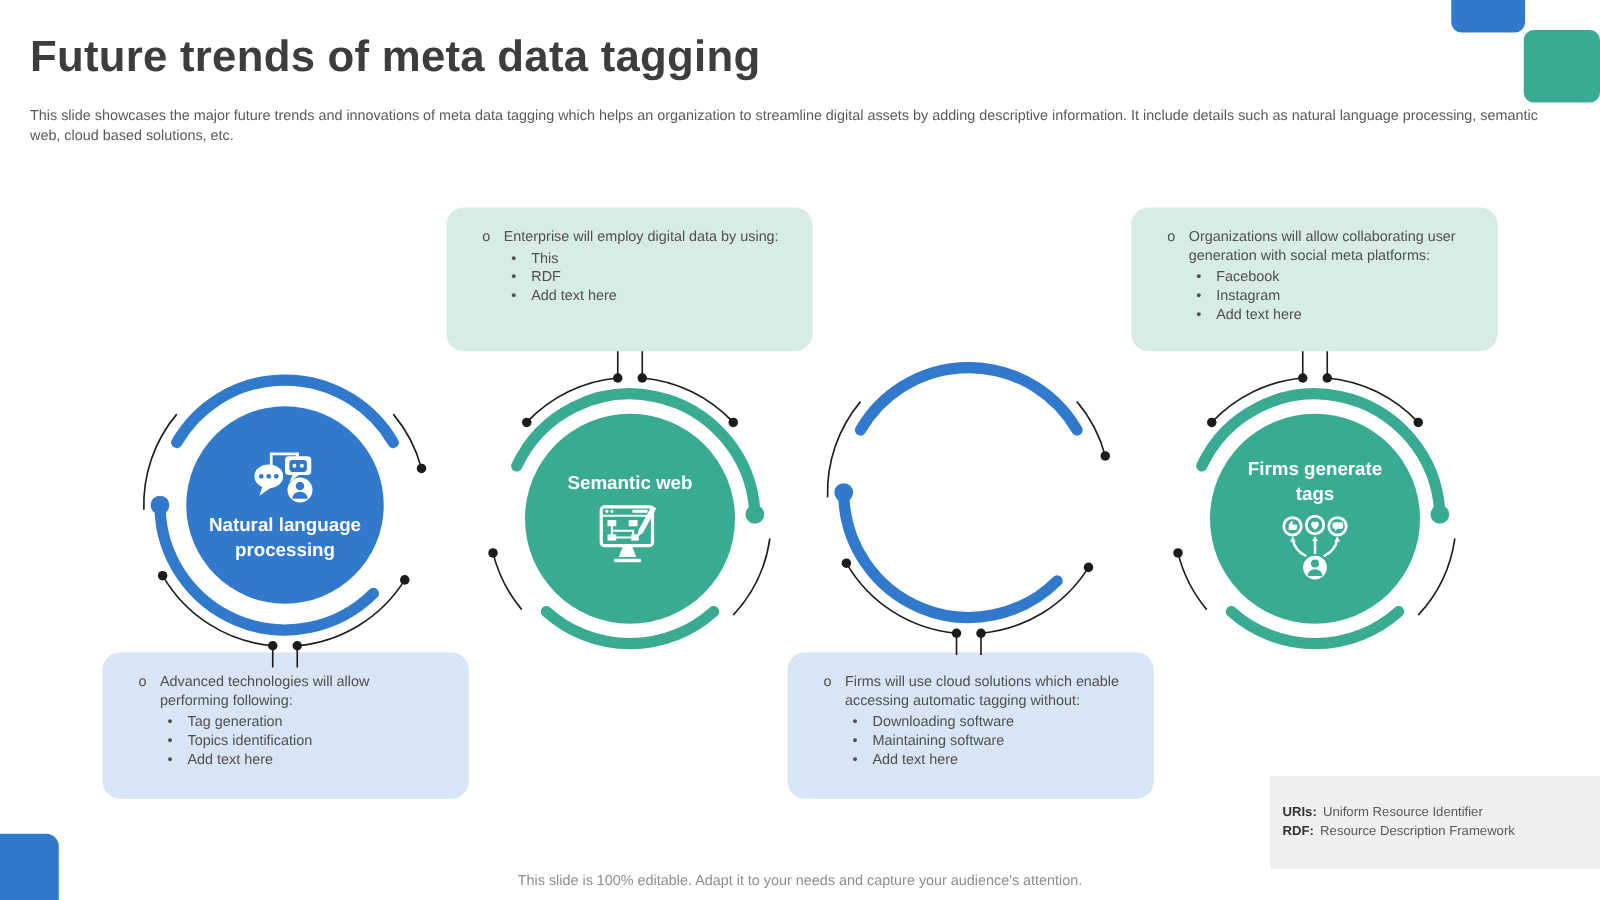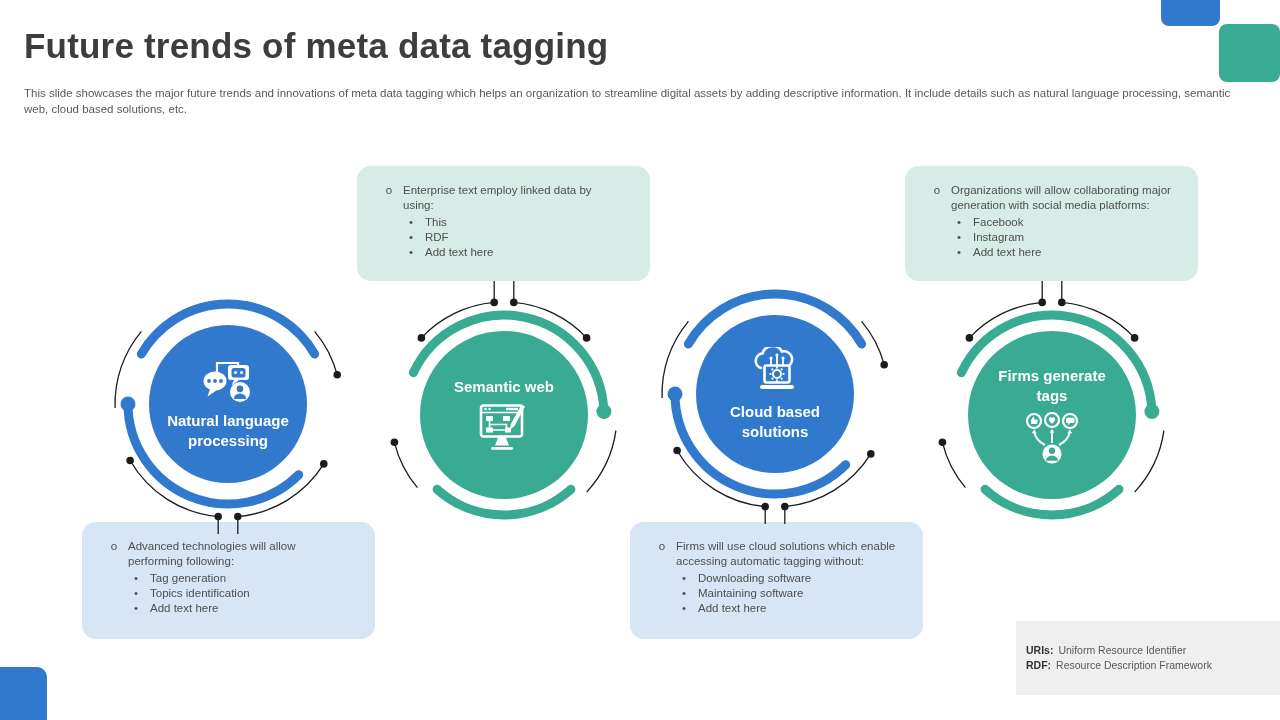--- a/index.html
+++ b/index.html
@@ -55,42 +55,42 @@
   <div class="corner c-top-blue"></div>
   <div class="corner c-top-teal"></div>
   <div class="corner c-bot-blue"></div>
 
   <div class="title">Future trends of meta data tagging</div>
   <div class="desc">This slide showcases the major future trends and innovations of meta data tagging which helps an organization to streamline digital assets by adding descriptive information. It include details such as natural language processing, semantic web, cloud based solutions, etc.</div>
 
   <div class="callout teal-bg" style="left:357px;top:166px;">
     <div class="lead">
       <span class="marker">o</span>
-      <div>Enterprise text employ linked data by using:</div>
+      <div>Enterprise will employ digital data by using:</div>
     </div>
     <ul class="sub">
       <li>
           <span class="marker">•</span>
           <span>This</span>
         </li>
       <li>
           <span class="marker">•</span>
           <span>RDF</span>
         </li>
       <li>
           <span class="marker">•</span>
           <span>Add text here</span>
         </li>
     </ul>
   </div>
 
   <div class="callout teal-bg" style="left:905px;top:166px;">
     <div class="lead">
       <span class="marker">o</span>
-      <div>Organizations will allow collaborating major generation with social media platforms:</div>
+      <div>Organizations will allow collaborating user generation with social meta platforms:</div>
     </div>
     <ul class="sub">
       <li>
           <span class="marker">•</span>
           <span>Facebook</span>
         </li>
       <li>
           <span class="marker">•</span>
           <span>Instagram</span>
         </li>
@@ -228,34 +228,20 @@
       <path class="thin" d="M33.4 47.3 A113 113 0 0 0 7.1 123.9"></path>
       <circle class="dot" cx="22.1" cy="176.5" r="3.8"></circle>
       <path class="thin" d="M22.1 176.5 A113 113 0 0 0 110.2 232.6"></path>
       <circle class="dot" cx="110.2" cy="232.6" r="3.8"></circle>
       <path class="thin" d="M110.2 232.6 V250"></path>
       <circle class="dot" cx="215.8" cy="179.9" r="3.8"></circle>
       <path class="thin" d="M215.8 179.9 A113 113 0 0 1 129.8 232.6"></path>
       <circle class="dot" cx="129.8" cy="232.6" r="3.8"></circle>
       <path class="thin" d="M129.8 232.6 V250"></path>
     </svg>
-    <div class="disc">
-      <svg width="56" height="48" viewBox="0 0 56 48">
-        <path d="M14 21 a7.5 7.5 0 0 1 1.5-14.6 A10.5 10 0 0 1 35 4.6 a8 8 0 0 1 7.5 13.6" fill="none" stroke="#fff" stroke-width="2.6" stroke-linecap="round"></path>
-        <path d="M24 12 v6 M30 9 v9 M36 12 v6" stroke="#fff" stroke-width="1.8"></path>
-        <circle cx="24" cy="11" r="1.6" fill="#fff"></circle>
-        <circle cx="30" cy="8" r="1.6" fill="#fff"></circle>
-        <circle cx="36" cy="11" r="1.6" fill="#fff"></circle>
-        <rect x="17.5" y="18.5" width="25" height="17" rx="2" fill="currentColor" stroke="#fff" stroke-width="2.6"></rect>
-        <circle cx="30" cy="27" r="4" fill="none" stroke="#fff" stroke-width="2"></circle>
-        <path d="M30 21.4 v-1.8 M30 32.6 v1.8 M24.4 27 h-1.8 M35.6 27 h1.8 M34 23 l1.3-1.3 M26 23 l-1.3-1.3 M34 31 l1.3 1.3 M26 31 l-1.3 1.3" stroke="#fff" stroke-width="1.8"></path>
-        <rect x="13" y="38" width="34" height="4" rx="2" fill="#fff"></rect>
-      </svg>
-      <div class="label">Cloud based solutions</div>
-    </div>
   </div>
 
   <div class="unit teal" style="left:932px;top:275px;">
     <svg class="ring" width="240" height="260" viewBox="0 0 240 260">
       <path class="thick" d="M29.4 97.7 A100 100 0 0 1 219.9 136.5"></path>
       <circle class="bigdot" cx="219.9" cy="136.5" r="7.5"></circle>
       <path class="thick" d="M53.1 214.3 A100 100 0 0 0 186.9 214.3"></path>
       <circle class="dot" cx="37.4" cy="62.9" r="3.8"></circle>
       <path class="thin" d="M37.4 62.9 A113 113 0 0 1 110.2 27.4"></path>
       <circle class="dot" cx="110.2" cy="27.4" r="3.8"></circle>
@@ -293,14 +279,15 @@
 
   <div class="legend">
     <div>
       <span class="term">URIs:</span><span>Uniform Resource Identifier</span>
     </div>
     <div>
       <span class="term">RDF:</span><span>Resource Description Framework</span>
     </div>
   </div>
 
+  <div class="footer">This slide is 100% editable. Adapt it to your needs and capture your audience's attention.</div>
 
 </div>
 
 </body></html>

